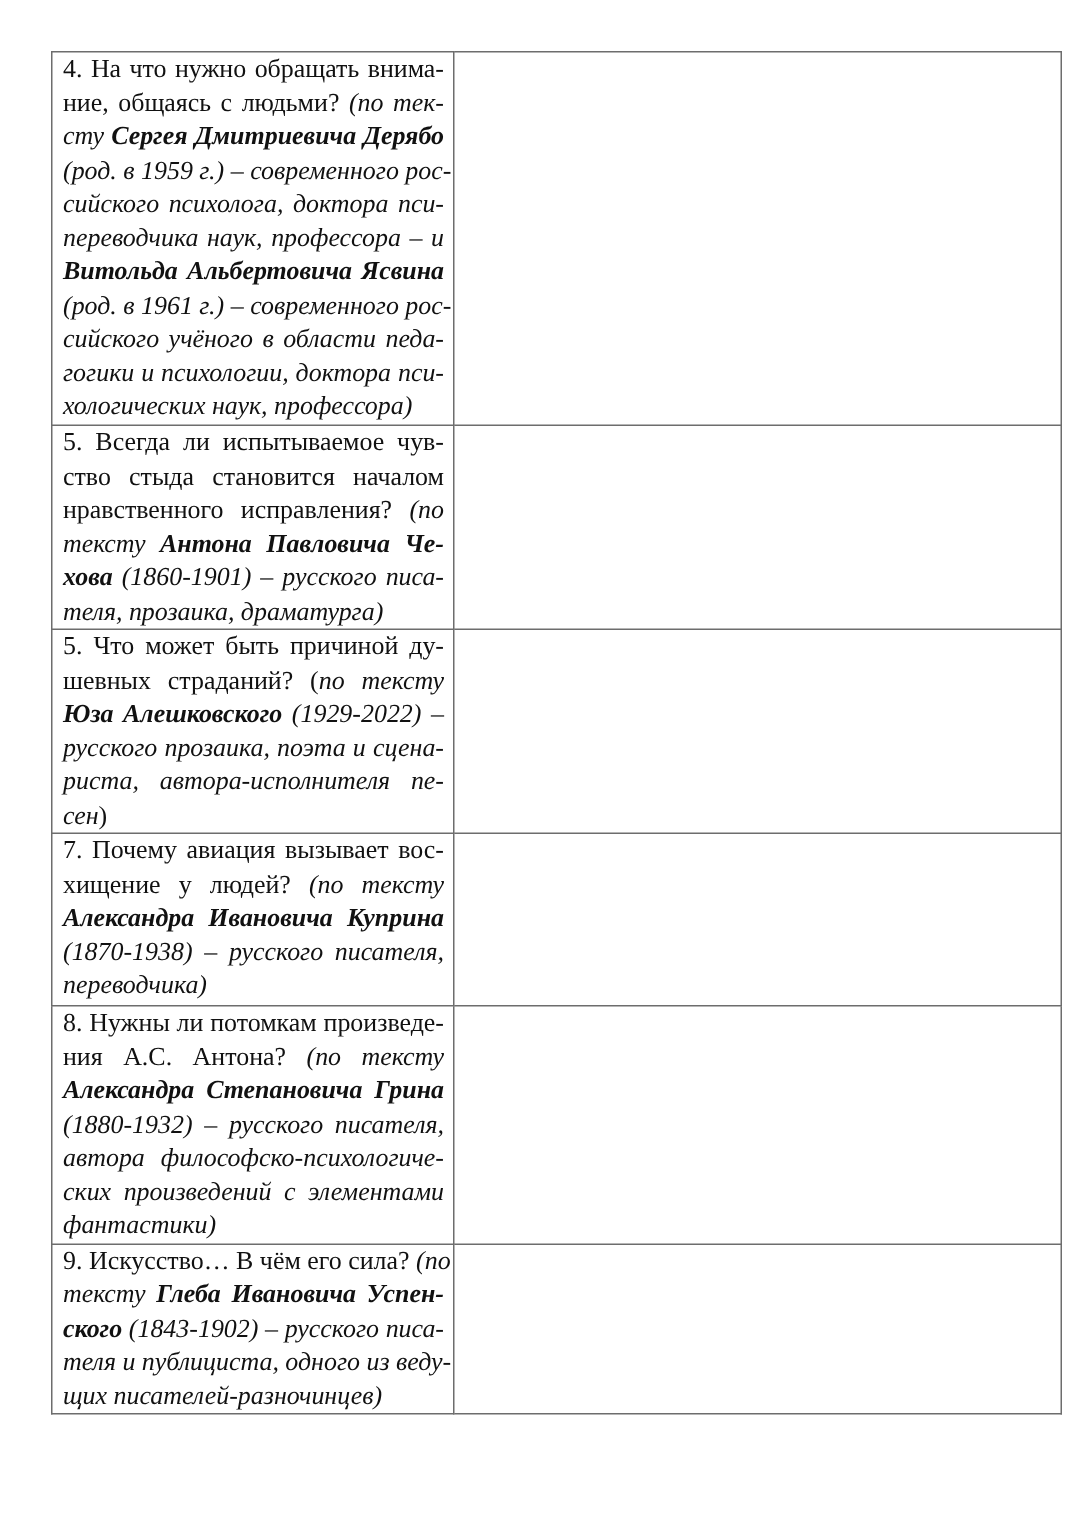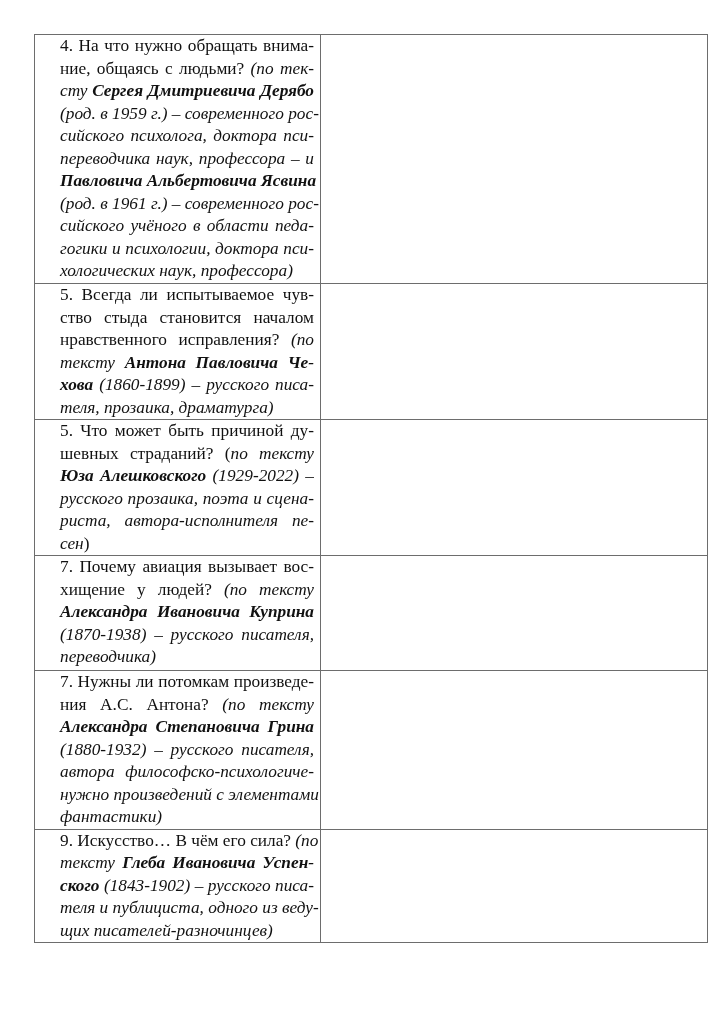--- a/index.html
+++ b/index.html
@@ -13,21 +13,21 @@
     border-collapse: collapse;
     table-layout: fixed;
     font-family: "Liberation Serif", "DejaVu Serif", serif;
     font-size: 17.3px;
     line-height: 22.5px;
     color: #111;
   }
   table.topics td {
     border: 1px solid #6d6d6d;
     vertical-align: top;
-    padding: 0 6px 0 25px;
+    padding: 0 6px 0 7px;
   }
   td.q { width: 254px; text-align: justify; text-align-last: left; hyphens: manual; }
   td.a { width: auto; }
   .it { font-style: italic; }
   .b { font-weight: bold; font-style: italic; }
   .line { display: block; text-align: justify; text-align-last: justify; white-space: nowrap; }
   .line.last { text-align-last: left; }
   tr.r4 td { height: 248px; }
   tr.r5 td { height: 134px; }
   tr.r6 td { height: 134px; }
@@ -42,35 +42,35 @@
   <table class="topics">
     <tbody id="tbody">
         <tr class="r4">
           <td class="q">
             <span class="line"><span class="">4. На что нужно обращать внима-</span></span>
             <span class="line"><span class="">ние, общаясь с людьми? </span><span class="it">(по тек-</span></span>
             <span class="line"><span class="it">сту </span><span class="b">Сергея Дмитриевича Дерябо</span></span>
             <span class="line"><span class="it">(род. в 1959 г.) – современного рос-</span></span>
             <span class="line"><span class="it">сийского психолога, доктора пси-</span></span>
             <span class="line"><span class="it">переводчика наук, профессора – и</span></span>
-            <span class="line"><span class="b">Павловича Альбертовича Ясвина</span></span>
+            <span class="line"><span class="b">Витольда Альбертовича Ясвина</span></span>
             <span class="line"><span class="it">(род. в 1961 г.) – современного рос-</span></span>
             <span class="line"><span class="it">сийского учёного в области педа-</span></span>
             <span class="line"><span class="it">гогики и психологии, доктора пси-</span></span>
             <span class="line last"><span class="it">хологических наук, профессора)</span></span>
           </td>
           <td class="a"></td>
         </tr>
         <tr class="r5">
           <td class="q">
             <span class="line"><span class="">5. Всегда ли испытываемое чув-</span></span>
             <span class="line"><span class="">ство стыда становится началом</span></span>
             <span class="line"><span class="">нравственного исправления? </span><span class="it">(по</span></span>
             <span class="line"><span class="it">тексту </span><span class="b">Антона Павловича Че-</span></span>
-            <span class="line"><span class="b">хова</span><span class="it"> (1860-1899) – русского писа-</span></span>
+            <span class="line"><span class="b">хова</span><span class="it"> (1860-1901) – русского писа-</span></span>
             <span class="line last"><span class="it">теля, прозаика, драматурга)</span></span>
           </td>
           <td class="a"></td>
         </tr>
         <tr class="r6">
           <td class="q">
             <span class="line"><span class="">5. Что может быть причиной ду-</span></span>
             <span class="line"><span class="">шевных страданий? (</span><span class="it">по тексту</span></span>
             <span class="line"><span class="b">Юза Алешковского</span><span class="it"> (1929-2022) –</span></span>
             <span class="line"><span class="it">русского прозаика, поэта и сцена-</span></span>
@@ -84,26 +84,26 @@
             <span class="line"><span class="">7. Почему авиация вызывает вос-</span></span>
             <span class="line"><span class="">хищение у людей? </span><span class="it">(по тексту</span></span>
             <span class="line"><span class="b">Александра Ивановича Куприна</span></span>
             <span class="line"><span class="it">(1870-1938) – русского писателя,</span></span>
             <span class="line last"><span class="it">переводчика)</span></span>
           </td>
           <td class="a"></td>
         </tr>
         <tr class="r8">
           <td class="q">
-            <span class="line"><span class="">7. Нужны ли потомкам произведе-</span></span>
+            <span class="line"><span class="">8. Нужны ли потомкам произведе-</span></span>
             <span class="line"><span class="">ния А.С. Антона? </span><span class="it">(по тексту</span></span>
             <span class="line"><span class="b">Александра Степановича Грина</span></span>
             <span class="line"><span class="it">(1880-1932) – русского писателя,</span></span>
             <span class="line"><span class="it">автора философско-психологиче-</span></span>
-            <span class="line"><span class="it">нужно произведений с элементами</span></span>
+            <span class="line"><span class="it">ских произведений с элементами</span></span>
             <span class="line last"><span class="it">фантастики)</span></span>
           </td>
           <td class="a"></td>
         </tr>
         <tr class="r9">
           <td class="q">
             <span class="line"><span class="">9. Искусство… В чём его сила? </span><span class="it">(по</span></span>
             <span class="line"><span class="it">тексту </span><span class="b">Глеба Ивановича Успен-</span></span>
             <span class="line"><span class="b">ского</span><span class="it"> (1843-1902) – русского писа-</span></span>
             <span class="line"><span class="it">теля и публициста, одного из веду-</span></span>

